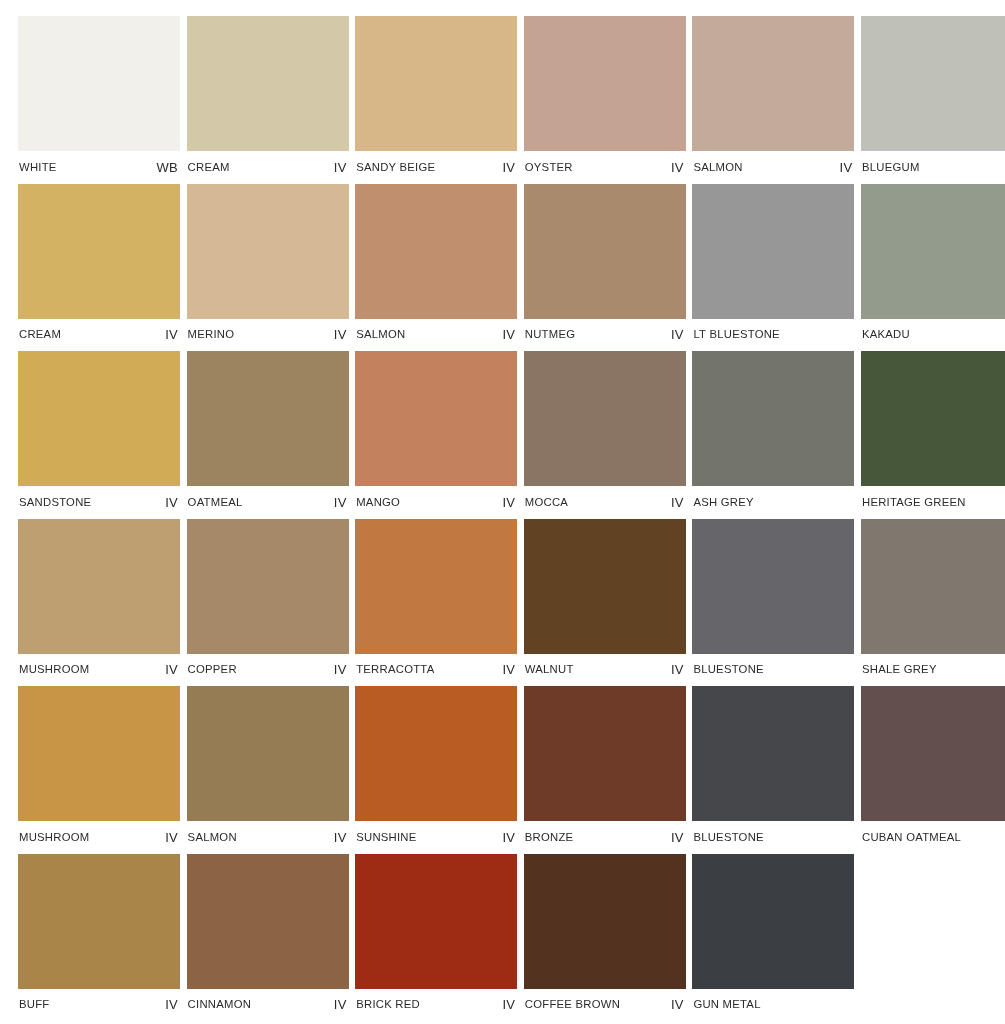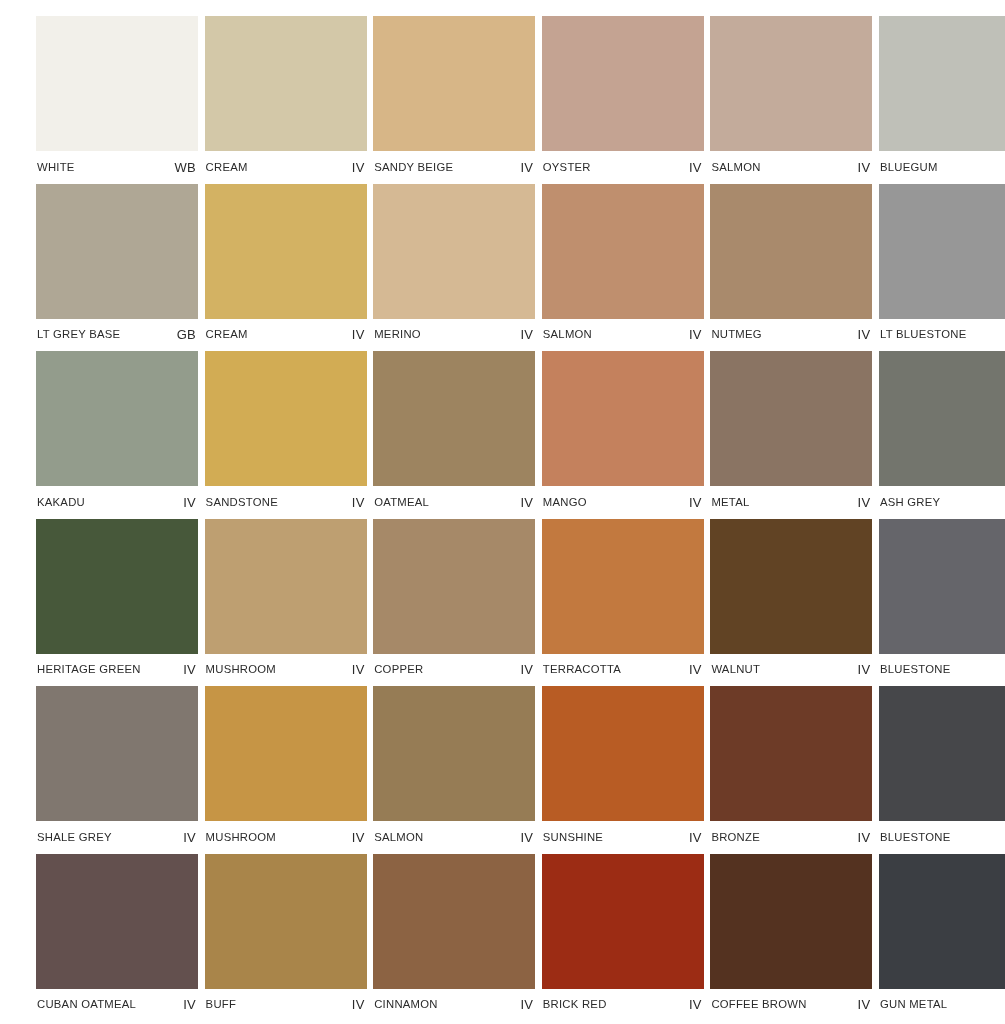--- a/index.html
+++ b/index.html
@@ -12,21 +12,21 @@
     height: 1024px;
     font-family: "Liberation Sans", sans-serif;
     -webkit-font-smoothing: antialiased;
   }
   #swatch-grid {
     display: grid;
     grid-template-columns: repeat(6, 162px);
     grid-template-rows: repeat(6, 167.5px);
     column-gap: 6.6px;
     row-gap: 0px;
-    padding: 16px 0 0 36px;
+    padding: 16px 0 0 18px;
     box-sizing: border-box;
   }
   .swatch-cell {
     display: flex;
     flex-direction: column;
     width: 162px;
   }
   .swatch-color {
     width: 162px;
     height: 135px;
@@ -95,27 +95,20 @@
         <span class="swatch-code">IV</span>
       </div>
     </div>
     <div class="swatch-cell">
       <div class="swatch-color" style="background-color: rgb(191, 192, 184);"></div>
       <div class="swatch-caption">
         <span class="swatch-name">BLUEGUM</span>
       </div>
     </div>
     <div class="swatch-cell">
-      <div class="swatch-color" style="background-color: rgb(175, 167, 149);"></div>
-      <div class="swatch-caption">
-        <span class="swatch-name">LT GREY BASE</span>
-        <span class="swatch-code">GB</span>
-      </div>
-    </div>
-    <div class="swatch-cell">
       <div class="swatch-color" style="background-color: rgb(211, 178, 99);"></div>
       <div class="swatch-caption">
         <span class="swatch-name">CREAM</span>
         <span class="swatch-code">IV</span>
       </div>
     </div>
     <div class="swatch-cell">
       <div class="swatch-color" style="background-color: rgb(213, 185, 148);"></div>
       <div class="swatch-caption">
         <span class="swatch-name">MERINO</span>
@@ -166,21 +159,21 @@
     <div class="swatch-cell">
       <div class="swatch-color" style="background-color: rgb(196, 129, 93);"></div>
       <div class="swatch-caption">
         <span class="swatch-name">MANGO</span>
         <span class="swatch-code">IV</span>
       </div>
     </div>
     <div class="swatch-cell">
       <div class="swatch-color" style="background-color: rgb(138, 116, 99);"></div>
       <div class="swatch-caption">
-        <span class="swatch-name">METAL</span>
+        <span class="swatch-name">MOCCA</span>
         <span class="swatch-code">IV</span>
       </div>
     </div>
     <div class="swatch-cell">
       <div class="swatch-color" style="background-color: rgb(115, 117, 109);"></div>
       <div class="swatch-caption">
         <span class="swatch-name">ASH GREY</span>
       </div>
     </div>
     <div class="swatch-cell">

